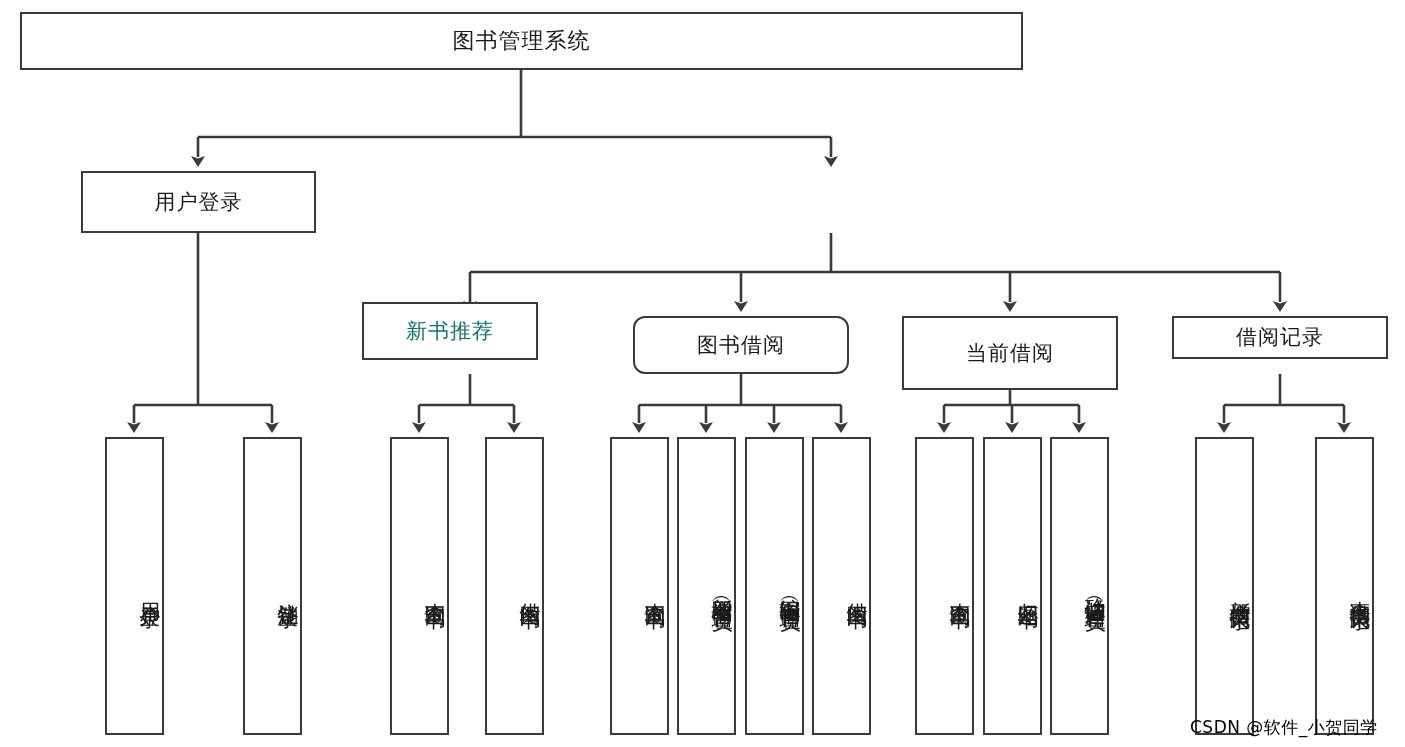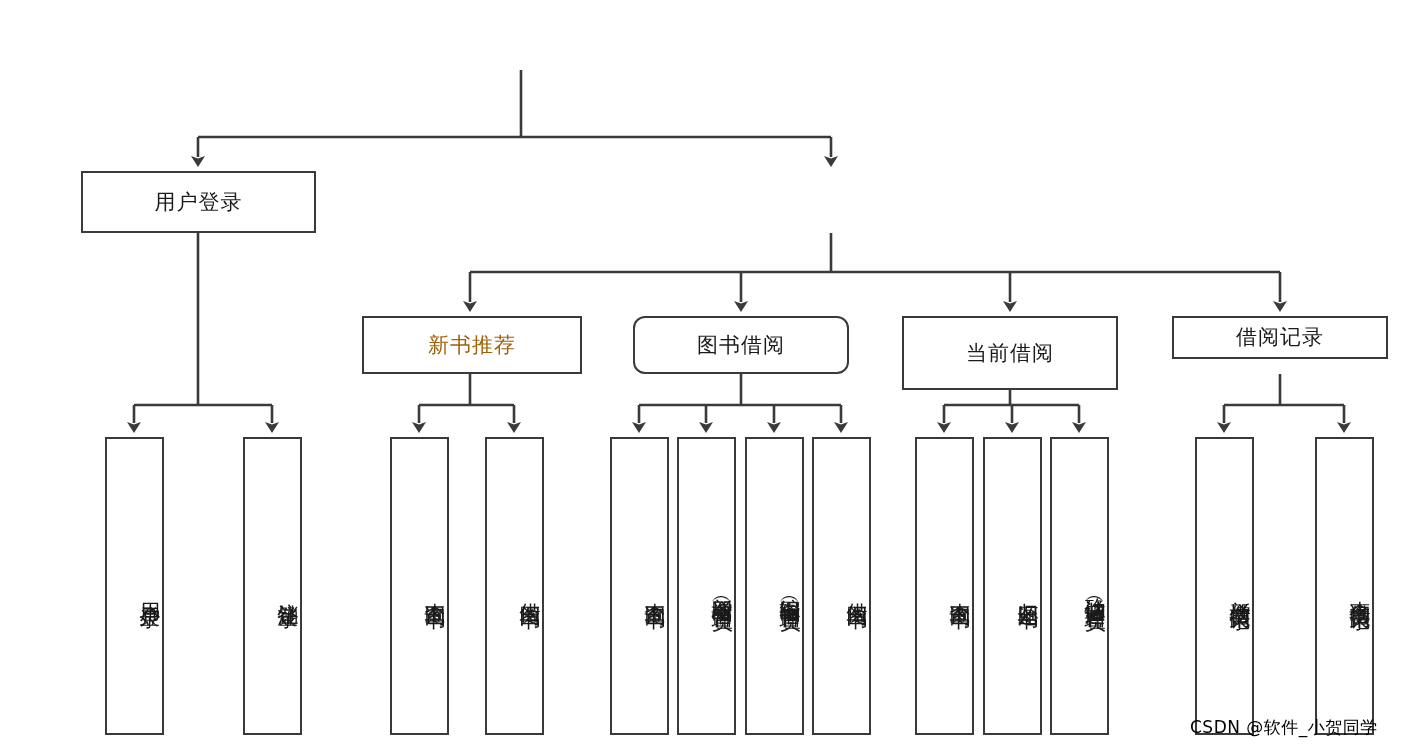--- a/index.html
+++ b/index.html
@@ -111,24 +111,25 @@
       <path d="M1012,405 L1012,423" marker-end="url(#arrow)"></path>
       <path d="M1079,405 L1079,423" marker-end="url(#arrow)"></path>
 
       <path d="M1280,374 L1280,405"></path>
       <path d="M1224,405 L1344,405"></path>
       <path d="M1224,405 L1224,423" marker-end="url(#arrow)"></path>
       <path d="M1344,405 L1344,423" marker-end="url(#arrow)"></path>
     </g>
   </svg>
 
+  <div class="node horiz root" style="left: 20px; top: 12px; width: 1003px; height: 58px; border-color: rgb(58, 58, 58); background: rgb(255, 255, 255); color: rgb(26, 26, 26);">图书管理系统</div>
 
   <div class="node horiz" style="left: 81px; top: 171px; width: 235px; height: 62px; border-color: rgb(58, 58, 58); background: rgb(255, 255, 255); color: rgb(26, 26, 26);">用户登录</div>
 
-  <div class="node horiz" style="left: 362px; top: 316px; width: 220px; height: 58px; border-color: rgb(58, 58, 58); background: rgb(255, 255, 255); color: #a16207;">新书推荐</div>
+  <div class="node horiz" style="left: 362px; top: 302px; width: 176px; height: 58px; border-color: rgb(58, 58, 58); background: rgb(255, 255, 255); color: #0f766e;">新书推荐</div>
   <div class="node horiz" style="left: 633px; top: 316px; width: 216px; height: 58px; border-color: rgb(58, 58, 58); background: rgb(255, 255, 255); color: rgb(26, 26, 26); border-radius: 12px;">图书借阅</div>
   <div class="node horiz" style="left: 902px; top: 316px; width: 216px; height: 74px; border-color: rgb(58, 58, 58); background: rgb(255, 255, 255); color: rgb(26, 26, 26);">当前借阅</div>
   <div class="node horiz" style="left: 1172px; top: 316px; width: 216px; height: 43px; border-color: rgb(58, 58, 58); background: rgb(255, 255, 255); color: rgb(26, 26, 26);">借阅记录</div>
 
   <div class="node vert" style="left: 105px; top: 437px; width: 59px; height: 298px; border-color: rgb(58, 58, 58); background: rgb(255, 255, 255); color: rgb(26, 26, 26);">用户登录</div>
   <div class="node vert" style="left: 243px; top: 437px; width: 59px; height: 298px; border-color: rgb(58, 58, 58); background: rgb(255, 255, 255); color: rgb(26, 26, 26);">注销登录</div>
   <div class="node vert" style="left: 390px; top: 437px; width: 59px; height: 298px; border-color: rgb(58, 58, 58); background: rgb(255, 255, 255); color: rgb(26, 26, 26);">查询图书</div>
   <div class="node vert" style="left: 485px; top: 437px; width: 59px; height: 298px; border-color: rgb(58, 58, 58); background: rgb(255, 255, 255); color: rgb(26, 26, 26);">借阅图书</div>
   <div class="node vert" style="left: 610px; top: 437px; width: 59px; height: 298px; border-color: rgb(58, 58, 58); background: rgb(255, 255, 255); color: rgb(26, 26, 26);">查询图书</div>
   <div class="node vert" style="left: 677px; top: 437px; width: 59px; height: 298px; border-color: rgb(58, 58, 58); background: rgb(255, 255, 255); color: rgb(26, 26, 26);">新增图书（管理员）</div>

